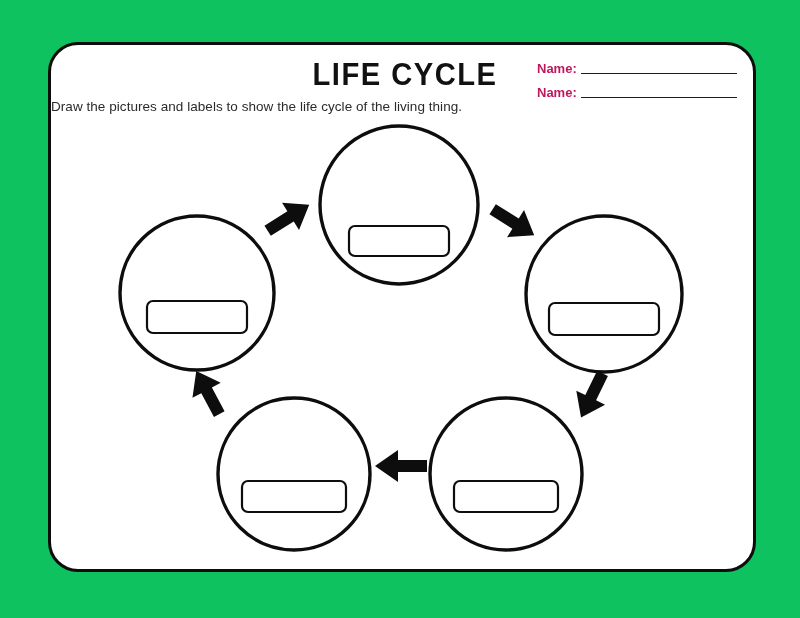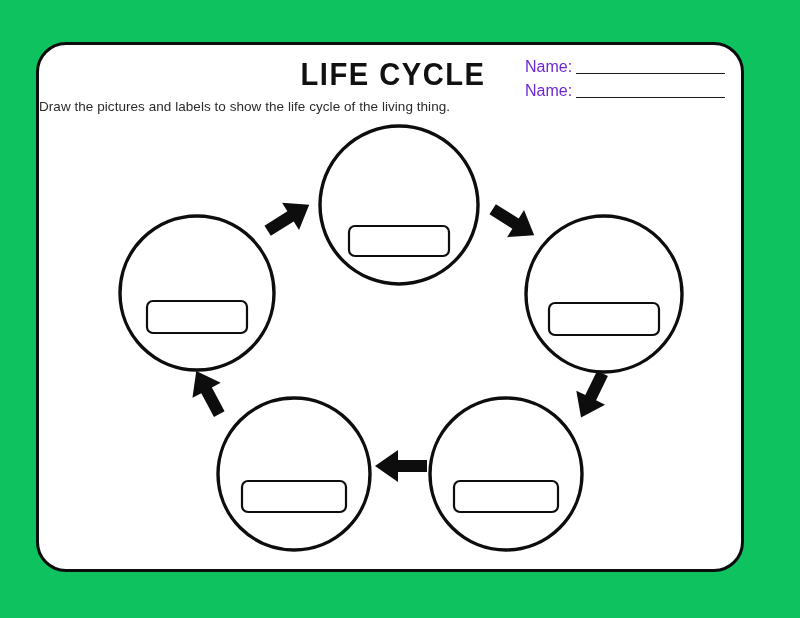--- a/index.html
+++ b/index.html
@@ -16,21 +16,21 @@
 
   #worksheet {
     position: relative;
     width: 800px;
     height: 618px;
   }
 
   
   .card {
     position: absolute;
-    left: 36px;
+    left: 48px;
     top: 42px;
     width: 708px;
     height: 530px;
     background: #ffffff;
     border: 3px solid #0d0d0d;
     border-radius: 30px;
     box-sizing: border-box;
   }
 
   
@@ -64,24 +64,25 @@
     right: 16px;
     top: 8px;
     width: 200px;
   }
   .meta-row {
     display: flex;
     align-items: flex-end;
     height: 24px;
   }
   .meta-label {
-    font-size: 16px;
-    color: #6d28d9;
+    font-size: 13px;
+    color: #be185d;
     white-space: nowrap;
     padding-bottom: 1px;
+    font-weight: bold;
   }
   .meta-rule {
     flex: 1;
     height: 0;
     border-bottom: 1.6px solid #1c1c1c;
     margin-left: 4px;
     margin-bottom: 3px;
   }
 
   

